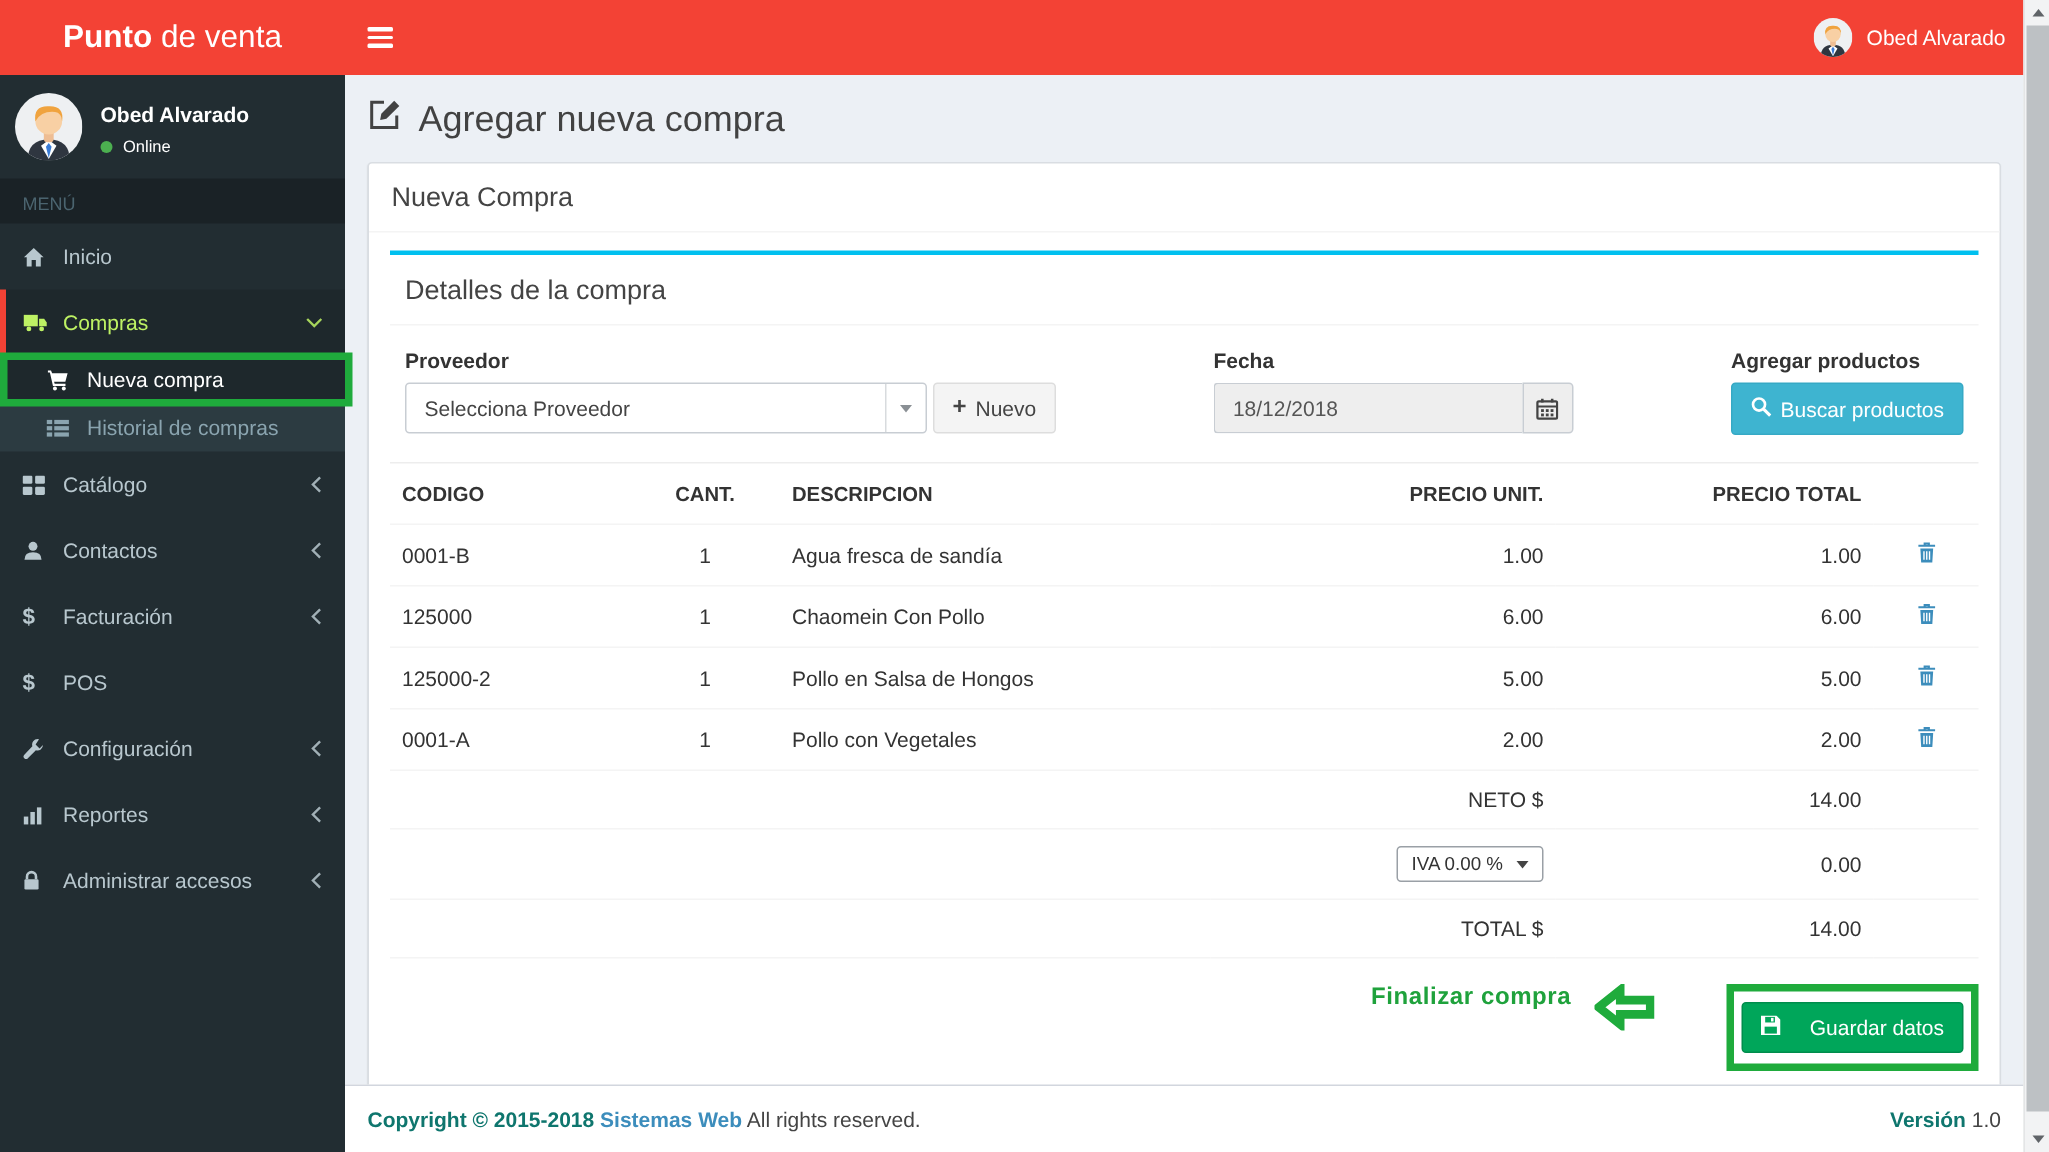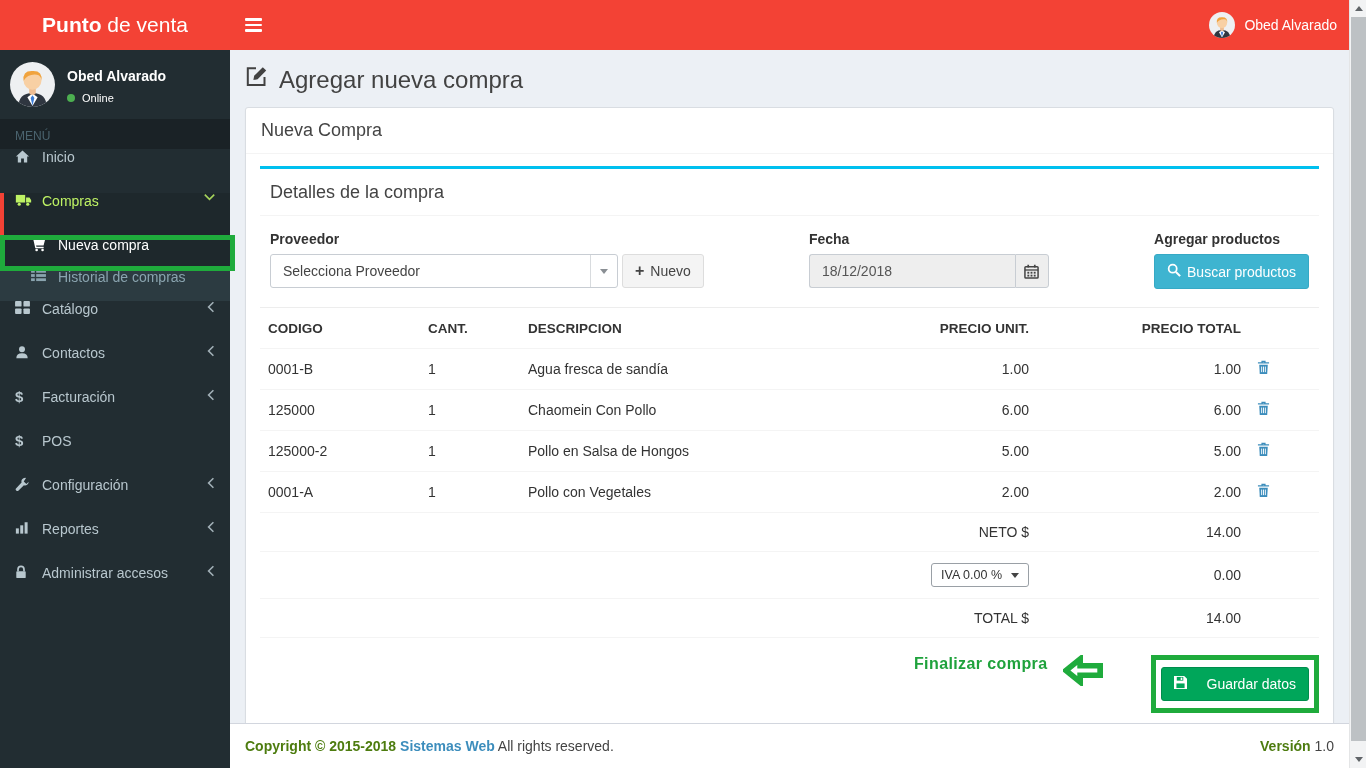--- a/index.html
+++ b/index.html
@@ -26,21 +26,21 @@
   
   .sidebar{position:absolute;top:50px;left:0;width:230px;height:718px;background:var(--sidebar);z-index:2;}
   .user-panel{display:flex;gap:12px;padding:12px 10px;}
   .user-panel .avatar{width:45px;height:45px;}
   .user-info{padding-top:6px;color:#fff;}
   .user-info .name{font-size:14px;font-weight:700;margin-bottom:8px;}
   .status{display:flex;align-items:center;gap:7px;font-size:11px;color:#fff;}
   .dot{width:8px;height:8px;border-radius:50%;background:#4caf50;}
   .menu-label{background:#1a2226;color:#4b646f;font-size:12px;padding:10px 15px 6px;height:30px;}
   .menu{list-style:none;font-size:14px;color:#b8c7ce;}
-  .menu-item{display:flex;align-items:flex-start;height:44px;padding:0 15px;cursor:pointer;}
+  .menu-item{display:flex;align-items:center;height:44px;padding:0 15px;cursor:pointer;}
   .menu-item .mi-icon{width:27px;flex:none;display:flex;align-items:center;}
   .menu-item .chev{margin-left:auto;display:flex;opacity:.85;}
   .menu-item.active{background:var(--darkrow);border-left:4px solid var(--red);padding-left:11px;color:#bef264;}
   .submenu{background:var(--submenu);}
   .submenu .menu-item{height:32px;padding-left:31px;color:#8aa4af;}
   .submenu .menu-item.active-sub{background:var(--darkrow);color:#fff;}
   .dollar-icon{font-weight:700;font-size:15px;line-height:1;}
   .annot-sidebar{position:absolute;left:0;top:185px;width:235px;height:36px;border:5px solid var(--annot);z-index:6;pointer-events:none;}
 
   
@@ -64,35 +64,35 @@
   .plus-glyph{font-weight:700;font-size:16px;line-height:1;}
   .input-group{display:flex;width:240px;justify-content:center;}
   .fecha-input{flex:1;height:34px;background:#eee;border:1px solid #c8cdd3;border-right:none;border-radius:3px 0 0 3px;padding:0 12px;font-size:14px;color:#555;font-family:inherit;outline:none;}
   .fecha-addon{width:40px;height:34px;background:#eee;border:1px solid #c8cdd3;border-radius:0 3px 3px 0;display:flex;align-items:center;justify-content:center;color:#444;cursor:pointer;}
   .compra-input{width:150px;height:34px;border:1px solid #c8cdd3;border-radius:3px;padding:0 12px;font-size:14px;color:#555;font-family:inherit;outline:none;}
   .btn-info{height:35px;padding:0 12px;background:var(--info);border:1px solid #36a9c5;color:#fff;}
 
   table{width:100%;border-collapse:collapse;table-layout:fixed;font-size:14px;color:#333;}
   th{text-align:left;font-weight:700;padding:13px 8px 12px;border-bottom:1px solid var(--rowline);font-size:13.5px;}
   td{padding:11px 8px;border-bottom:1px solid var(--rowline);}
-  .c-center{}
+  .c-center{text-align:center;}
   .c-num{text-align:right;}
   .trash-btn{display:inline-flex;color:var(--link);cursor:pointer;}
   .iva-select{display:inline-flex;align-items:center;gap:9px;height:24px;padding:0 9px;border:1px solid #9aa0a6;border-radius:3px;background:#fff;font-size:12.5px;color:#333;cursor:pointer;}
   .iva-select .caret{border-top-color:#444;}
 
   .actions{display:flex;align-items:flex-start;justify-content:flex-end;padding:17px 0;}
   .finalizar{color:#1fa23c;font-weight:700;font-size:16px;letter-spacing:.4px;}
   .arrow-icon{margin:0 48px 0 15px;display:flex;}
   .annot-box{border:5px solid var(--annot);padding:7px 5px;}
   .btn-success{height:34px;padding:0 12px;background:var(--success);border:1px solid #008d4c;color:#fff;font-weight:400;gap:20px;}
 
   
   .footer{position:absolute;left:230px;top:723px;width:1119px;height:45px;background:#fff;border-top:1px solid var(--border);display:flex;align-items:center;padding:0 15px;font-size:14px;color:#444;z-index:2;}
-  .footer b{color:#4d7c0f;}
+  .footer b{color:#0f766e;}
   .footer .link{color:var(--link);font-weight:700;text-decoration:none;cursor:pointer;}
   .footer .right{margin-left:auto;}
 
   
   .scrollbar{position:absolute;right:0;top:0;width:17px;height:768px;background:#f2f3f4;border-left:1px solid #e4e5e6;z-index:10;}
   .sb-btn{position:absolute;left:0;width:17px;height:17px;display:flex;align-items:center;justify-content:center;cursor:pointer;}
   .sb-up{top:0;}
   .sb-down{bottom:0;}
   .tri-up{width:0;height:0;border-left:4px solid transparent;border-right:4px solid transparent;border-bottom:5px solid #606468;}
   .tri-down{width:0;height:0;border-left:4px solid transparent;border-right:4px solid transparent;border-top:5px solid #606468;}

